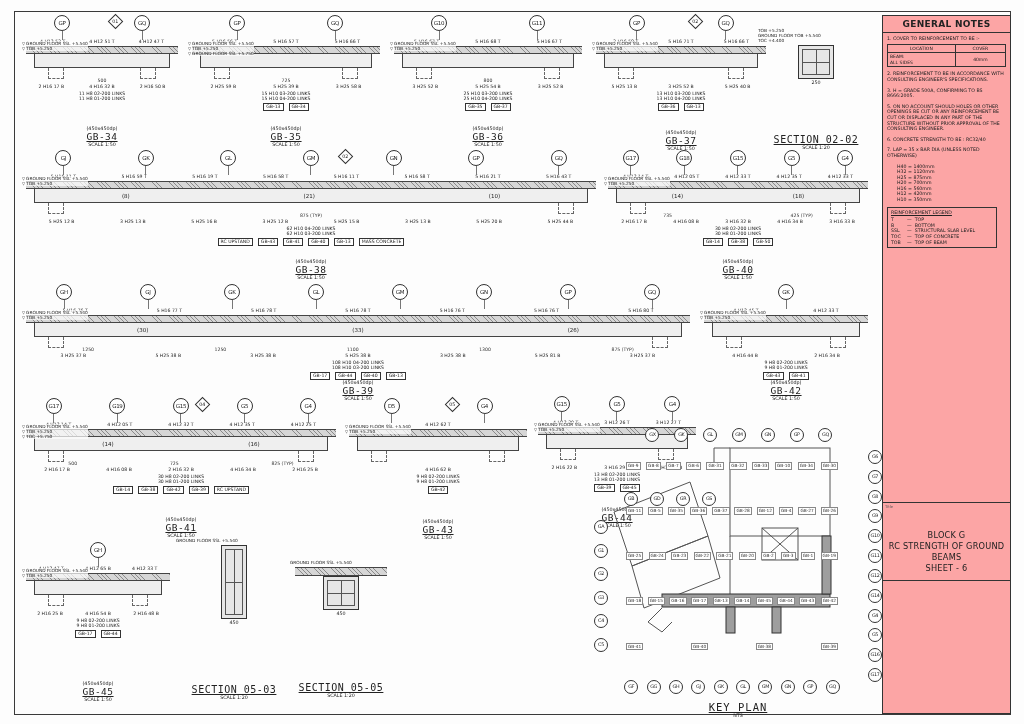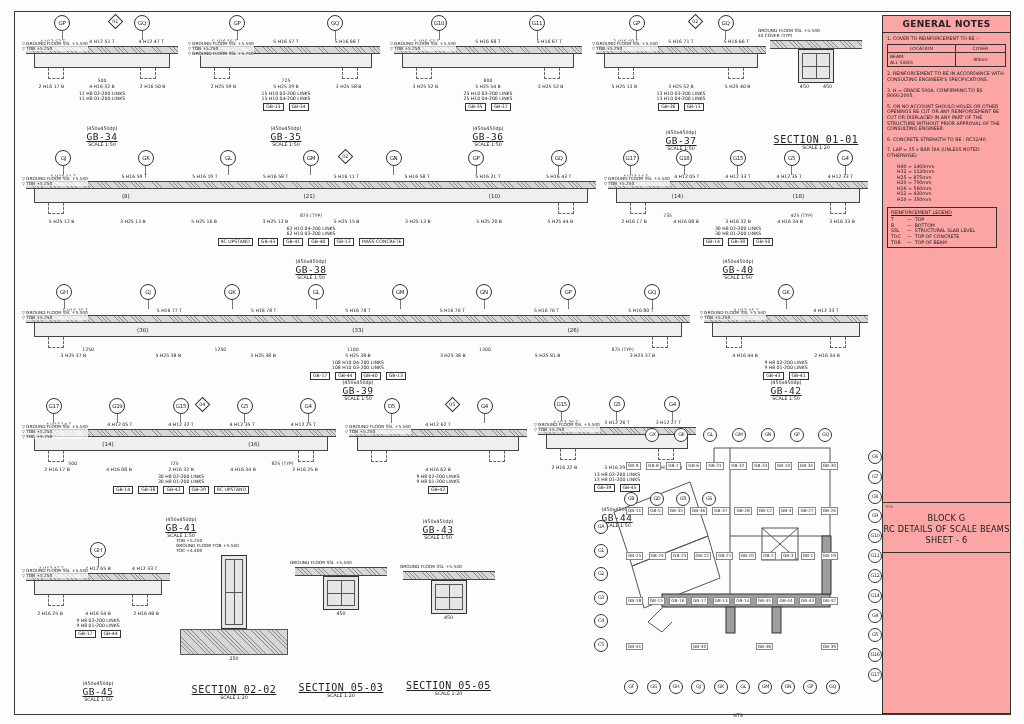--- a/index.html
+++ b/index.html
@@ -96,21 +96,21 @@
   .gn-table th,.gn-table td{border:.75px solid #333;font-size:4.5px;font-weight:normal;padding:1px 2px;text-align:center}
   .gn-table td.loc{text-align:left}
   .gnp{margin:0 0 5px}
   .gn-laps{margin:1px 0 4px 10px}
   .gn-legend{border:1px solid #333;padding:2px 3px;margin-top:4px;width:86%}
   .leg-title{text-decoration:underline;margin-bottom:2px;font-size:4.7px}
   .leg-row{display:flex;gap:3px}
   .leg-k{width:13px}
   .tb{position:absolute;left:0;right:0;top:486px;border-top:1.2px solid #333;padding:1px 2px 0}
   .tb-tag{font-size:3.8px;color:#555}
-  .tb-lines{text-align:center;padding:4px 0 6px;border-bottom:1.2px solid #333;margin:0 -2px}
+  .tb-lines{text-align:center;padding:4px 0 6px;border-bottom:1.2px solid #333;margin:17px -2px}
   .tb-line{font-size:8.2px;line-height:11px;letter-spacing:.2px}
 </style>
 </head>
 <body>
 
 <div id="sheet">
   <div id="frame"></div>
 
   <div id="details">
 
@@ -954,44 +954,20 @@
       <div class="cap">
         <div class="csize">(450x450dp)</div>
         <div class="cname">GB-45</div>
         <div class="cscale">SCALE 1:50</div>
       </div>
     </div>
     </div>
 
   <div id="sections">
 
-  <div class="sec">
-      <div class="seclbls">
-
-      <div>GROUND FLOOR SSL +5.540</div>
-          <div>40 COVER (TYP)</div>
-        </div>
-      <div class="secg">
-        <div class="secslab hatch"></div>
-        <div class="seccol">
-            <i></i>
-            <i></i>
-          </div>
-
-      </div>
-      <div class="secdims">
-
-      <span>450</span>
-          <span>450</span>
-        </div>
-      <div class="cap">
-        <div class="cname big">SECTION 01-01</div>
-        <div class="cscale">SCALE 1:20</div>
-      </div>
-    </div>
       <div class="sec">
       <div class="seclbls">
 
       <div>TOB +5.250</div>
           <div>GROUND FLOOR TOB +5.540</div>
           <div>TOC +4.400</div>
         </div>
       <div class="secg">
 
         <div class="seccol">
@@ -1170,20 +1146,21 @@
         <span class="kpl">GB-45</span>
         <span class="kpl">GB-44</span>
         <span class="kpl">GB-43</span>
         <span class="kpl">GB-42</span>
         <span class="kpl">GB-41</span>
         <span class="kpl">GB-40</span>
         <span class="kpl">GB-38</span>
         <span class="kpl">GB-39</span>
       </div>
     <div class="kp-cap">
+      <div class="kpname">KEY PLAN</div>
       <div class="kpscale">NTS</div>
     </div>
   </div>
 
   <div id="rightpanel">
     <div class="gn">
       <div class="gn-title">GENERAL NOTES</div>
       <div class="gn-body">
         <div class="gn-note1">1. COVER TO REINFORCEMENT TO BE :-</div>
         <table class="gn-table">
@@ -1250,18 +1227,18 @@
             </div>
             </div>
         </div>
       </div>
     </div>
     <div class="tb">
       <div class="tb-tag">Title</div>
       <div class="tb-lines">
 
       <div class="tb-line">BLOCK G</div>
-          <div class="tb-line">RC DETAILS OF SCALE BEAMS</div>
+          <div class="tb-line">RC STRENGTH OF GROUND BEAMS</div>
           <div class="tb-line">SHEET - 6</div>
         </div>
     </div>
   </div>
 </div>
 
 </body></html>

